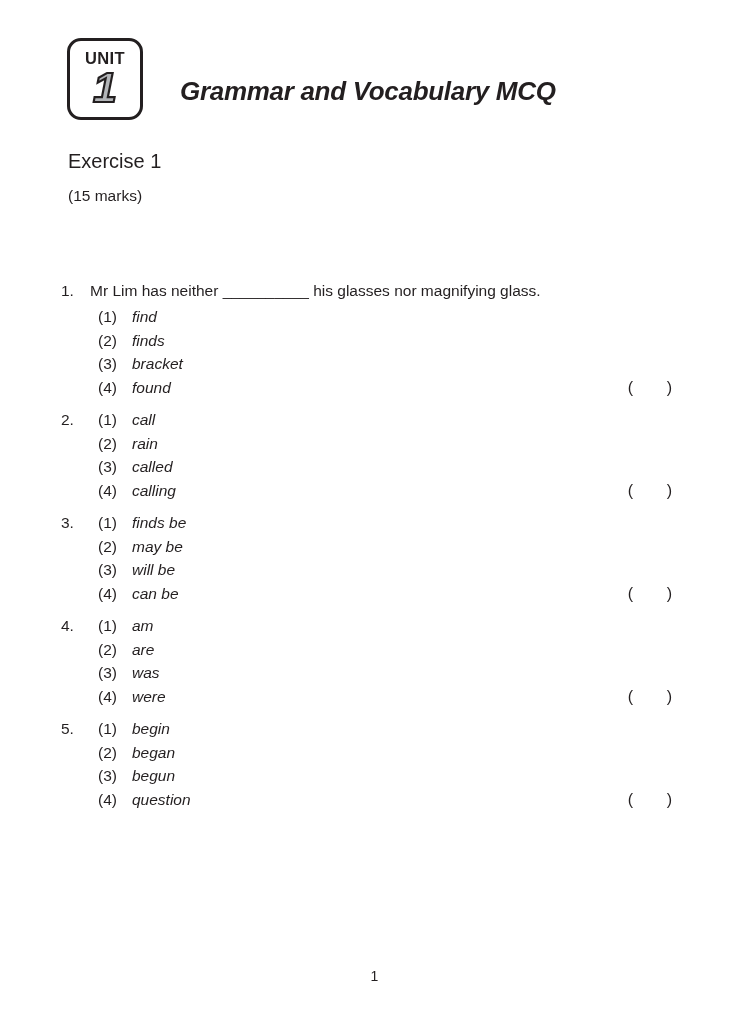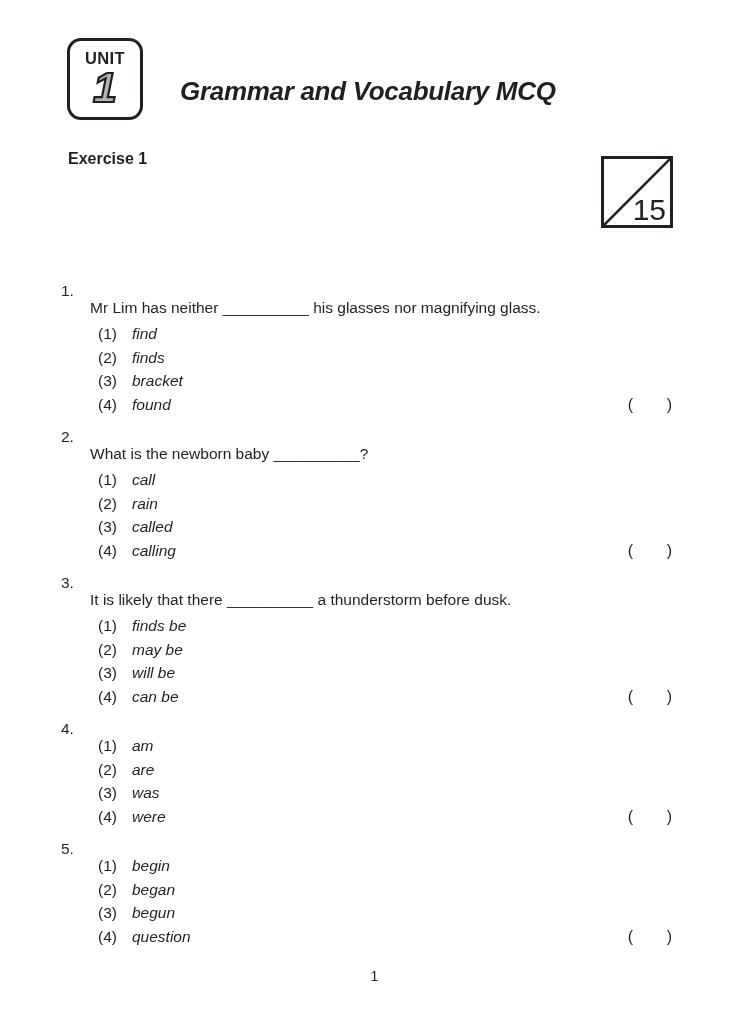--- a/index.html
+++ b/index.html
@@ -60,22 +60,22 @@
 
   
   .exercise-block {
     position: absolute;
     left: 68px;
     top: 150px;
     width: 540px;
   }
   .exercise-heading {
     margin: 0 0 12px 0;
-    font-size: 16px;
-    font-weight: 700;
+    font-size: 20px;
+    font-weight: 400;
   }
   .instruction-line {
     font-size: 15.5px;
     line-height: 22.5px;
     white-space: nowrap;
   }
 
   .score-box {
     position: absolute;
     left: 601px;
@@ -113,21 +113,20 @@
   }
   .q-num {
     width: 29px;
     flex: 0 0 29px;
     font-size: 15.5px;
     line-height: 23px;
   }
   .q-body {
     flex: 1;
     position: relative;
-    margin-top: 17px;
   }
   .q-text {
     font-size: 15.5px;
     line-height: 23px;
     margin-bottom: 3px;
     max-width: 584px;
   }
   .option {
     display: flex;
     margin-left: 8px;
@@ -168,146 +167,139 @@
 <div class="page">
 
   <div class="unit-badge">
     <div class="unit-label">UNIT</div>
     <div class="unit-number">1</div>
   </div>
   <h1 class="page-title">Grammar and Vocabulary MCQ</h1>
 
   <div class="exercise-block">
     <h2 class="exercise-heading">Exercise 1</h2>
+    <div class="instruction-line">(15 marks)</div>
   </div>
 
-  <div class="score-box">
-    <svg viewBox="0 0 66 66" preserveAspectRatio="none">
-      <line x1="0" y1="66" x2="66" y2="0" stroke="#231f20" stroke-width="2.6"></line>
-    </svg>
-    <span class="score-total">15</span>
+
+  <div class="questions">
+
+    <div class="question">
+      <div class="q-num">1.</div>
+      <div class="q-body">
+        <div class="q-text">Mr Lim has neither __________ his glasses nor magnifying glass.</div>
+        <div class="option">
+          <span class="opt-num">(1)</span>
+          <span class="opt-text">find</span>
+        </div>
+        <div class="option">
+          <span class="opt-num">(2)</span>
+          <span class="opt-text">finds</span>
+        </div>
+        <div class="option">
+          <span class="opt-num">(3)</span>
+          <span class="opt-text">bracket</span>
+        </div>
+        <div class="option">
+          <span class="opt-num">(4)</span>
+          <span class="opt-text">found</span>
+          <span class="answer-bracket">(&nbsp;&nbsp;&nbsp;&nbsp;&nbsp;&nbsp;)</span>
+        </div>
+      </div>
+    </div>
+
+    <div class="question">
+      <div class="q-num">2.</div>
+      <div class="q-body">
+        <div class="option">
+          <span class="opt-num">(1)</span>
+          <span class="opt-text">call</span>
+        </div>
+        <div class="option">
+          <span class="opt-num">(2)</span>
+          <span class="opt-text">rain</span>
+        </div>
+        <div class="option">
+          <span class="opt-num">(3)</span>
+          <span class="opt-text">called</span>
+        </div>
+        <div class="option">
+          <span class="opt-num">(4)</span>
+          <span class="opt-text">calling</span>
+          <span class="answer-bracket">(&nbsp;&nbsp;&nbsp;&nbsp;&nbsp;&nbsp;)</span>
+        </div>
+      </div>
+    </div>
+
+    <div class="question">
+      <div class="q-num">3.</div>
+      <div class="q-body">
+        <div class="option">
+          <span class="opt-num">(1)</span>
+          <span class="opt-text">finds be</span>
+        </div>
+        <div class="option">
+          <span class="opt-num">(2)</span>
+          <span class="opt-text">may be</span>
+        </div>
+        <div class="option">
+          <span class="opt-num">(3)</span>
+          <span class="opt-text">will be</span>
+        </div>
+        <div class="option">
+          <span class="opt-num">(4)</span>
+          <span class="opt-text">can be</span>
+          <span class="answer-bracket">(&nbsp;&nbsp;&nbsp;&nbsp;&nbsp;&nbsp;)</span>
+        </div>
+      </div>
+    </div>
+
+    <div class="question">
+      <div class="q-num">4.</div>
+      <div class="q-body">
+        <div class="option">
+          <span class="opt-num">(1)</span>
+          <span class="opt-text">am</span>
+        </div>
+        <div class="option">
+          <span class="opt-num">(2)</span>
+          <span class="opt-text">are</span>
+        </div>
+        <div class="option">
+          <span class="opt-num">(3)</span>
+          <span class="opt-text">was</span>
+        </div>
+        <div class="option">
+          <span class="opt-num">(4)</span>
+          <span class="opt-text">were</span>
+          <span class="answer-bracket">(&nbsp;&nbsp;&nbsp;&nbsp;&nbsp;&nbsp;)</span>
+        </div>
+      </div>
+    </div>
+
+    <div class="question">
+      <div class="q-num">5.</div>
+      <div class="q-body">
+        <div class="option">
+          <span class="opt-num">(1)</span>
+          <span class="opt-text">begin</span>
+        </div>
+        <div class="option">
+          <span class="opt-num">(2)</span>
+          <span class="opt-text">began</span>
+        </div>
+        <div class="option">
+          <span class="opt-num">(3)</span>
+          <span class="opt-text">begun</span>
+        </div>
+        <div class="option">
+          <span class="opt-num">(4)</span>
+          <span class="opt-text">question</span>
+          <span class="answer-bracket">(&nbsp;&nbsp;&nbsp;&nbsp;&nbsp;&nbsp;)</span>
+        </div>
+      </div>
+    </div>
+
   </div>
 
-  <div class="questions">
-
-    <div class="question">
-      <div class="q-num">1.</div>
-      <div class="q-body">
-        <div class="q-text">Mr Lim has neither __________ his glasses nor magnifying glass.</div>
-        <div class="option">
-          <span class="opt-num">(1)</span>
-          <span class="opt-text">find</span>
-        </div>
-        <div class="option">
-          <span class="opt-num">(2)</span>
-          <span class="opt-text">finds</span>
-        </div>
-        <div class="option">
-          <span class="opt-num">(3)</span>
-          <span class="opt-text">bracket</span>
-        </div>
-        <div class="option">
-          <span class="opt-num">(4)</span>
-          <span class="opt-text">found</span>
-          <span class="answer-bracket">(&nbsp;&nbsp;&nbsp;&nbsp;&nbsp;&nbsp;)</span>
-        </div>
-      </div>
-    </div>
-
-    <div class="question">
-      <div class="q-num">2.</div>
-      <div class="q-body">
-        <div class="q-text">What is the newborn baby __________?</div>
-        <div class="option">
-          <span class="opt-num">(1)</span>
-          <span class="opt-text">call</span>
-        </div>
-        <div class="option">
-          <span class="opt-num">(2)</span>
-          <span class="opt-text">rain</span>
-        </div>
-        <div class="option">
-          <span class="opt-num">(3)</span>
-          <span class="opt-text">called</span>
-        </div>
-        <div class="option">
-          <span class="opt-num">(4)</span>
-          <span class="opt-text">calling</span>
-          <span class="answer-bracket">(&nbsp;&nbsp;&nbsp;&nbsp;&nbsp;&nbsp;)</span>
-        </div>
-      </div>
-    </div>
-
-    <div class="question">
-      <div class="q-num">3.</div>
-      <div class="q-body">
-        <div class="q-text">It is likely that there __________ a thunderstorm before dusk.</div>
-        <div class="option">
-          <span class="opt-num">(1)</span>
-          <span class="opt-text">finds be</span>
-        </div>
-        <div class="option">
-          <span class="opt-num">(2)</span>
-          <span class="opt-text">may be</span>
-        </div>
-        <div class="option">
-          <span class="opt-num">(3)</span>
-          <span class="opt-text">will be</span>
-        </div>
-        <div class="option">
-          <span class="opt-num">(4)</span>
-          <span class="opt-text">can be</span>
-          <span class="answer-bracket">(&nbsp;&nbsp;&nbsp;&nbsp;&nbsp;&nbsp;)</span>
-        </div>
-      </div>
-    </div>
-
-    <div class="question">
-      <div class="q-num">4.</div>
-      <div class="q-body">
-        <div class="option">
-          <span class="opt-num">(1)</span>
-          <span class="opt-text">am</span>
-        </div>
-        <div class="option">
-          <span class="opt-num">(2)</span>
-          <span class="opt-text">are</span>
-        </div>
-        <div class="option">
-          <span class="opt-num">(3)</span>
-          <span class="opt-text">was</span>
-        </div>
-        <div class="option">
-          <span class="opt-num">(4)</span>
-          <span class="opt-text">were</span>
-          <span class="answer-bracket">(&nbsp;&nbsp;&nbsp;&nbsp;&nbsp;&nbsp;)</span>
-        </div>
-      </div>
-    </div>
-
-    <div class="question">
-      <div class="q-num">5.</div>
-      <div class="q-body">
-        <div class="option">
-          <span class="opt-num">(1)</span>
-          <span class="opt-text">begin</span>
-        </div>
-        <div class="option">
-          <span class="opt-num">(2)</span>
-          <span class="opt-text">began</span>
-        </div>
-        <div class="option">
-          <span class="opt-num">(3)</span>
-          <span class="opt-text">begun</span>
-        </div>
-        <div class="option">
-          <span class="opt-num">(4)</span>
-          <span class="opt-text">question</span>
-          <span class="answer-bracket">(&nbsp;&nbsp;&nbsp;&nbsp;&nbsp;&nbsp;)</span>
-        </div>
-      </div>
-    </div>
-
-  </div>
-
   <div class="page-number">1</div>
 
 </div>
 
 </body></html>

